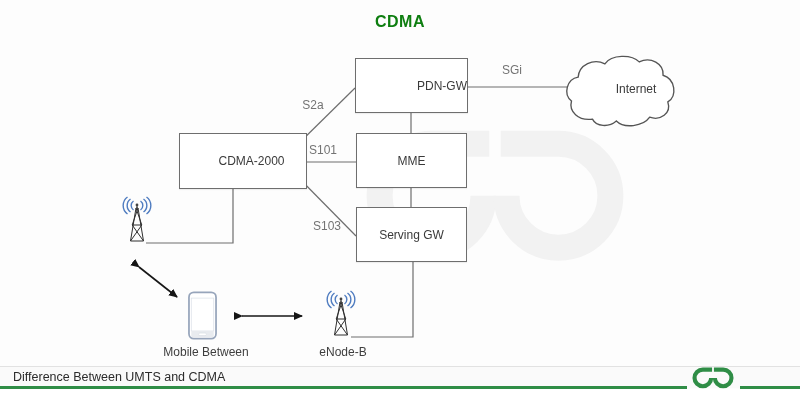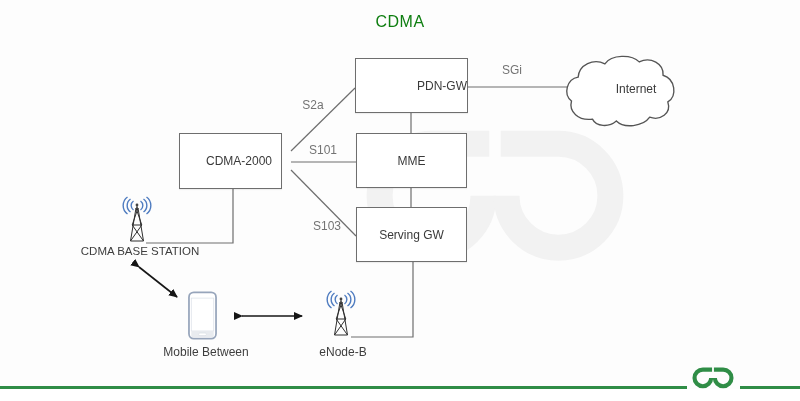--- a/index.html
+++ b/index.html
@@ -7,33 +7,33 @@
   #stage{
     position:relative;width:800px;height:401px;overflow:hidden;
     background:#fdfdfd;
     font-family:"Liberation Sans","DejaVu Sans",sans-serif;
     color:#3a3a3a;
   }
   .abs{position:absolute;}
   
   #title{
     left:0;right:0;top:13px;text-align:center;
-    font-size:16px;font-weight:normal;color:#0e7e10;letter-spacing:.5px;
+    font-size:16px;font-weight:bold;color:#0e7e10;letter-spacing:.5px;
   }
   
   .node{
     position:absolute;background:#ffffff;border:1px solid #6e6e6e;
     display:flex;align-items:center;justify-content:center;
     font-size:12px;color:#3a3a3a;box-sizing:border-box;
     box-shadow:0 1px 1px rgba(0,0,0,.06);
   }
   #node-pdn-gw   {left:355px;top:58px; width:113px;height:55px;justify-content:flex-end;}
   #node-mme      {left:356px;top:133px;width:111px;height:55px;}
   #node-servinggw{left:356px;top:207px;width:111px;height:55px;}
-  #node-cdma2000 {left:179px;top:133px;width:103px;height:56px;padding-left:17px;}
+  #node-cdma2000 {left:179px;top:133px;width:128px;height:56px;padding-left:17px;}
   
   .edge-label{
     position:absolute;transform:translate(-50%,-50%);
     font-size:12px;color:#737373;background:transparent;white-space:nowrap;
   }
   #lbl-s2a {left:313px;top:105px;}
   #lbl-s101{left:323px;top:150px;}
   #lbl-s103{left:327px;top:226px;}
   #lbl-sgi {left:512px;top:70px;}
   
@@ -135,21 +135,20 @@
       <path d="M23.5 4 a8 8 0 0 1 0 13"></path>
       <path d="M26.5 2 a10.5 10.5 0 0 1 0 17"></path>
     </g>
     <circle cx="17" cy="10" r="1.4" fill="#444"></circle>
     <g stroke="#2f2f2f" stroke-width="1" fill="none">
       <path d="M17 11 L17 13 M16 13 L18 13 M16 13 L10.5 46 M18 13 L23.5 46
                M16 13 L21.8 30 M18 13 L12.2 30 M12.2 30 L21.8 30
                M12.2 30 L23.5 46 M21.8 30 L10.5 46 M10.5 46 L23.5 46"></path>
     </g>
   </svg>
-  <div id="lbl-base-station" class="dev-label">CDMA BASE STATION</div>
 
   <svg id="phone" class="abs" width="29" height="49" viewBox="0 0 30 50">
     <rect x="1" y="1" width="28" height="48" rx="5" fill="#ffffff" stroke="#97a5bb" stroke-width="1.8"></rect>
     <rect x="3.4" y="7" width="23.2" height="34" fill="#ffffff" stroke="#dde2e9" stroke-width="0.8"></rect>
     <rect x="3.4" y="41" width="23.2" height="6.2" fill="#e8ebef"></rect>
     <rect x="11" y="43.2" width="8" height="2.6" rx="1.3" fill="#ffffff" stroke="#cfd5de" stroke-width="0.5"></rect>
   </svg>
   <div id="lbl-mobile" class="dev-label">Mobile Between</div>
 
   <svg id="tower-enodeb" class="abs" width="34" height="50" viewBox="0 0 34 50">
@@ -163,20 +162,23 @@
     </g>
     <circle cx="17" cy="10" r="1.4" fill="#444"></circle>
     <g stroke="#2f2f2f" stroke-width="1" fill="none">
       <path d="M17 11 L17 13 M16 13 L18 13 M16 13 L10.5 46 M18 13 L23.5 46
                M16 13 L21.8 30 M18 13 L12.2 30 M12.2 30 L21.8 30
                M12.2 30 L23.5 46 M21.8 30 L10.5 46 M10.5 46 L23.5 46"></path>
     </g>
   </svg>
   <div id="lbl-enodeb" class="dev-label">eNode-B</div>
 
+  <div id="footer-band" class="abs">
+    <div id="footer-caption">Difference Between UMTS and CDMA</div>
+  </div>
   <div id="rule-left" class="footer-rule"></div>
   <div id="rule-right" class="footer-rule"></div>
   <svg id="brand-logo" class="abs" width="48" height="24" viewBox="0 0 104 52" fill="none">
     <g stroke="#2f8d46" stroke-width="9">
       <path d="M50 10 H30 a18 18 0 1 0 18 18"></path>
       <path d="M54 10 H74 a18 18 0 1 1 -18 18"></path>
     </g>
   </svg>
   <div id="footer-white" class="abs"></div>
 

